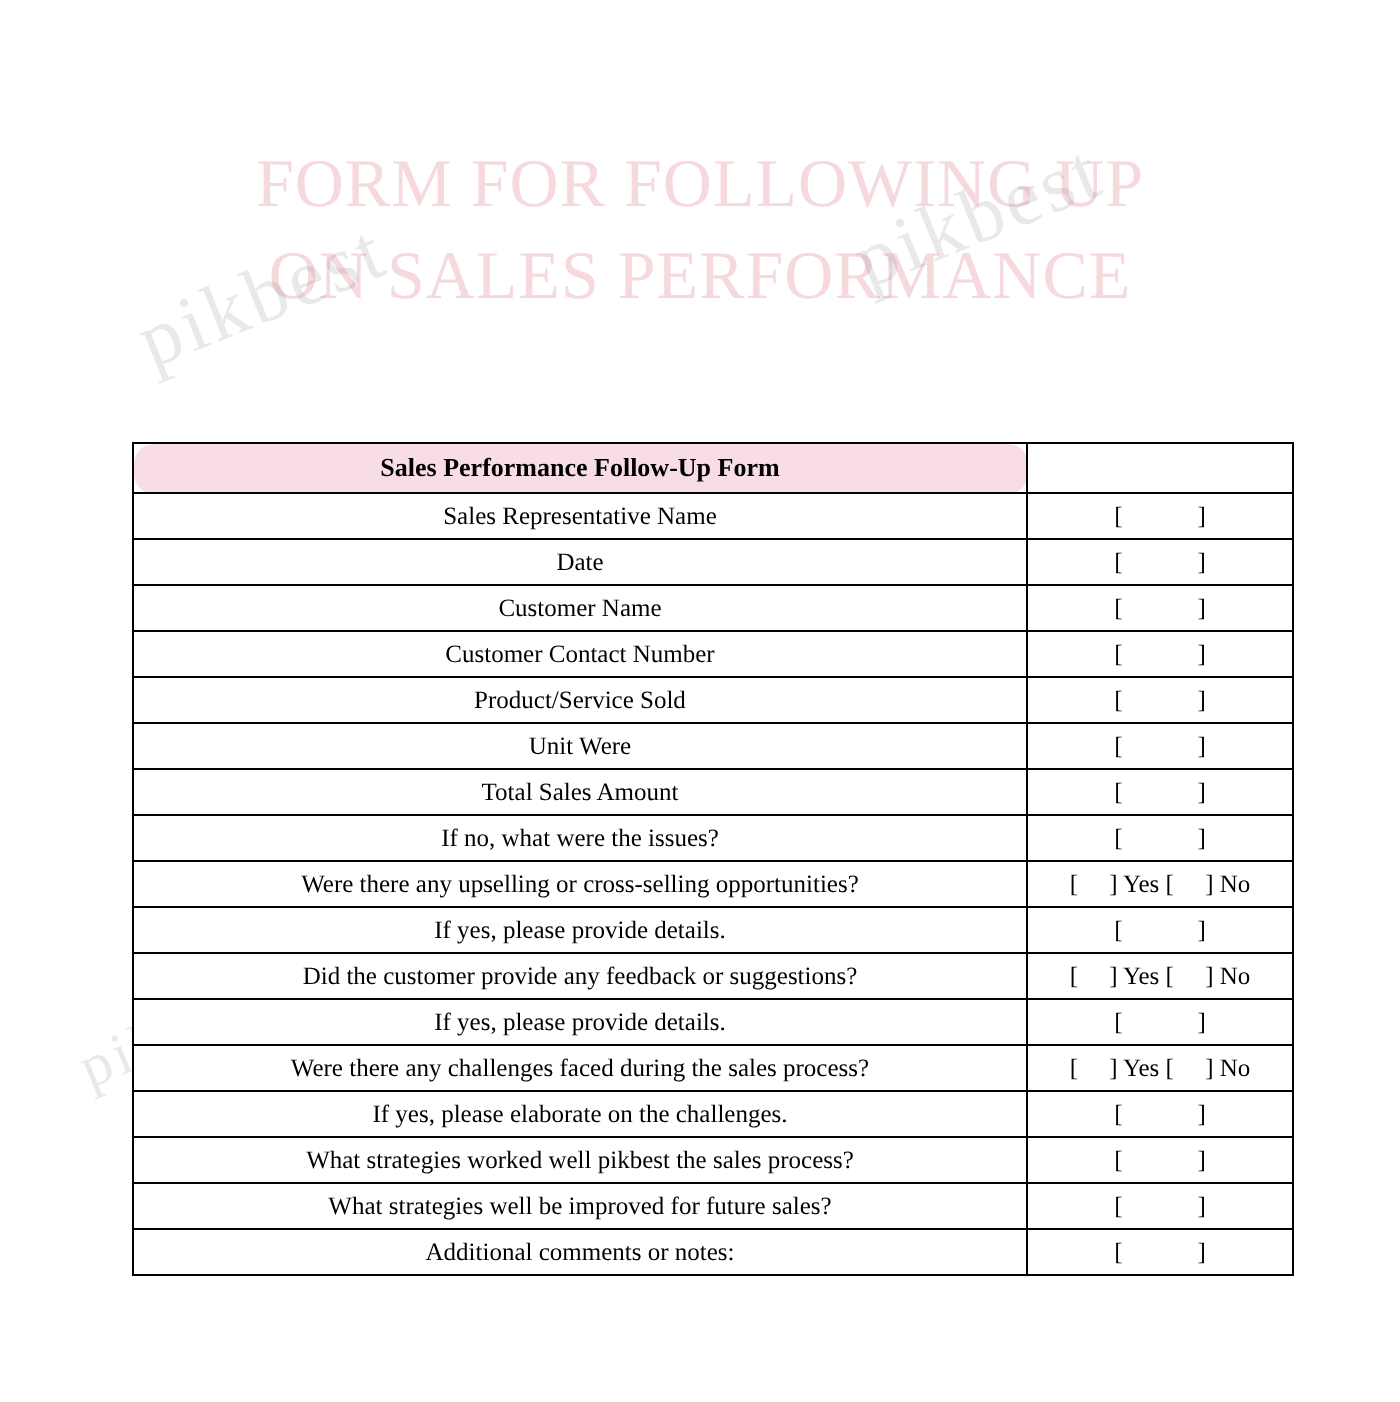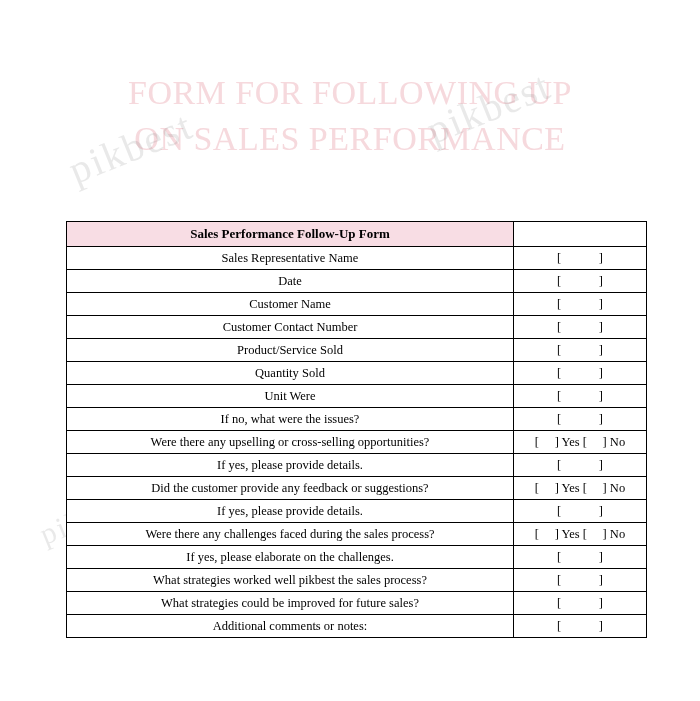--- a/index.html
+++ b/index.html
@@ -58,20 +58,21 @@
     vertical-align: middle;
     background: #ffffff;
   }
   td.label-cell { width: 440px; }
   td.value-cell { width: 126px; }
   tr.header-row td {
     background: #f8dde4;
     font-weight: bold;
     font-size: 13px;
     height: 22px;
+    border-radius: 10px;
   }
   tr.header-row td.value-cell {
     background: #ffffff;
   }
   .bracket-line {
     display: inline-block;
     letter-spacing: 0px;
     white-space: pre;
   }
   .yesno {
@@ -134,25 +135,25 @@
           </tr>
           <tr>
             <td class="label-cell">Customer Contact Number</td>
             <td class="value-cell"><span class="bracket-line">[            ]</span></td>
           </tr>
           <tr>
             <td class="label-cell">Product/Service Sold</td>
             <td class="value-cell"><span class="bracket-line">[            ]</span></td>
           </tr>
           <tr>
-            <td class="label-cell">Quantity Sold</td>
+            <td class="label-cell">Unit Were</td>
             <td class="value-cell"><span class="bracket-line">[            ]</span></td>
           </tr>
           <tr>
-            <td class="label-cell">Unit Were</td>
+            <td class="label-cell">Total Sales Amount</td>
             <td class="value-cell"><span class="bracket-line">[            ]</span></td>
           </tr>
           <tr>
             <td class="label-cell">If no, what were the issues?</td>
             <td class="value-cell"><span class="bracket-line">[            ]</span></td>
           </tr>
           <tr>
             <td class="label-cell">Were there any upselling or cross-selling opportunities?</td>
             <td class="value-cell"><span class="yesno">[     ] Yes [     ] No</span></td>
           </tr>
@@ -174,21 +175,21 @@
           </tr>
           <tr>
             <td class="label-cell">If yes, please elaborate on the challenges.</td>
             <td class="value-cell"><span class="bracket-line">[            ]</span></td>
           </tr>
           <tr>
             <td class="label-cell">What strategies worked well pikbest the sales process?</td>
             <td class="value-cell"><span class="bracket-line">[            ]</span></td>
           </tr>
           <tr>
-            <td class="label-cell">What strategies could be improved for future sales?</td>
+            <td class="label-cell">What strategies well be improved for future sales?</td>
             <td class="value-cell"><span class="bracket-line">[            ]</span></td>
           </tr>
           <tr>
             <td class="label-cell">Additional comments or notes:</td>
             <td class="value-cell"><span class="bracket-line">[            ]</span></td>
           </tr>
         </tbody>
     </table>
   </div>
 

